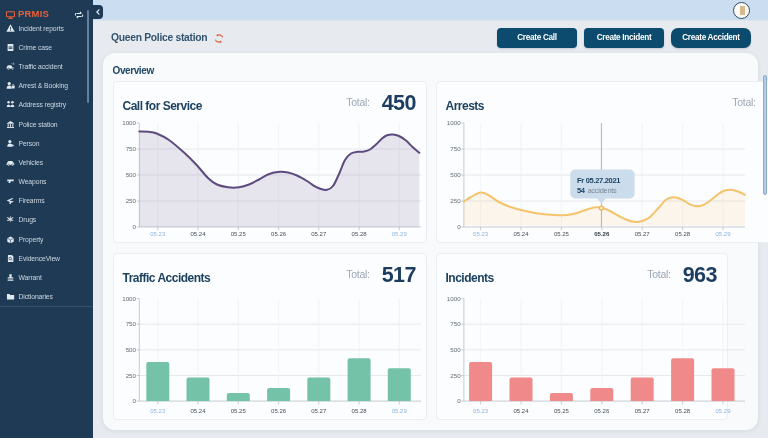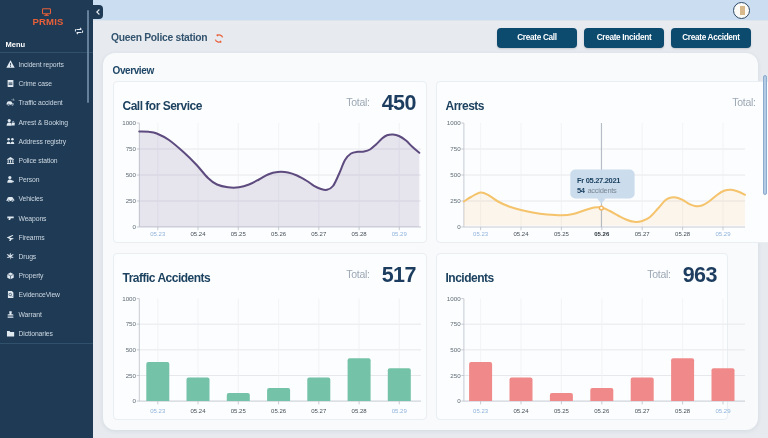--- a/index.html
+++ b/index.html
@@ -1,16 +1,16 @@
 <!DOCTYPE html>
 <html><head><meta charset="utf-8"><style>
 * { margin:0; padding:0; box-sizing:border-box; }
 body { width:768px; height:438px; font-family:"Liberation Sans",sans-serif; background:#e7ebf0; overflow:hidden; position:relative; }
 .sidebar { position:absolute; left:0; top:0; width:93px; height:438px; background:#1e3a54; z-index:5; }
-.logo { display:flex; align-items:center; padding:7.5px 6px 0 5.5px;flex-direction:column; }
+.logo { display:flex; align-items:flex-end; padding:7.5px 6px 0 5.5px; }
 .logo .t { color:#e8603a; font-weight:bold; font-size:9.5px; margin-left:3.5px; letter-spacing:0.2px; }
 .logo .swap { margin-left:auto; margin-right:3px; }
 .menuhead { color:#fff; font-weight:bold; font-size:7.5px; padding:5px 0 3.5px 5.5px; border-bottom:1px solid #31506c; margin-bottom:2px; }
 .mi { display:flex; align-items:center; height:19.2px; padding-left:6px; color:#cdd8e3; font-size:6.8px; letter-spacing:-0.1px; }
 .mi svg { width:9px; height:9px; margin-right:3.5px; flex:none; }
 .sep2 { border-top:1px solid #31506c; }
 .thumb { position:absolute; right:4px; top:10px; width:2px; height:93px; background:#64809b; border-radius:2px; }
 .topbar { position:absolute; left:93px; top:0; width:675px; height:21px; background:#cbddf1; border-bottom:1px solid #dde4ec; }
 .avatar { position:absolute; left:640px; top:2px; width:17px; height:17px; background:#fcfbf8; border:1px solid #2c4a66; border-radius:50%; overflow:hidden; }
 .avatar i { position:absolute; left:5.5px; top:3px; width:5px; height:9px; background:#d8b98c; display:block; }
@@ -58,21 +58,20 @@
         <rect x="0.8" y="0.8" width="12.4" height="8" rx="1.2" fill="none" stroke="#e8603a" stroke-width="1.6"></rect>
         <rect x="5.5" y="9.2" width="3" height="1.6" fill="#e8603a"></rect>
         <rect x="3.5" y="10.6" width="7" height="1.4" fill="#e8603a"></rect>
       </svg>
     <span class="t">PRMIS</span>
     <svg class="swap" width="10" height="8" viewBox="0 0 12 10">
         <path d="M3 3 h6 M9 3 l-1.8-1.8 M3 7 h6 M3 7 l1.8 1.8" stroke="#e6edf4" stroke-width="1.3" fill="none"></path>
         <path d="M1.5 5.5 v-1.5 a1 1 0 0 1 1-1 M10.5 4.5 v1.5 a1 1 0 0 1 -1 1" stroke="#e6edf4" stroke-width="1.3" fill="none"></path>
       </svg>
   </div>
-  <div class="menuhead">Menu</div>
   <div class="mi">
       <svg width="14" height="14" viewBox="0 0 14 14">
         <path d="M7 0.5 L13.5 12 L0.5 12 Z" fill="#e0e8f0"></path>
         <rect x="6.35" y="4.6" width="1.3" height="4" fill="#1e3a54"></rect>
         <rect x="6.35" y="9.6" width="1.3" height="1.4" fill="#1e3a54"></rect>
       </svg>
       <span>Incident reports</span>
     </div>
 <div class="mi">
       <svg width="14" height="14" viewBox="0 0 14 14">
@@ -187,21 +186,21 @@
 
 <div class="hdr">Queen Police station</div>
 <svg class="refresh" width="10" height="9" viewBox="0 0 12 11">
     <path d="M10.4,4.2 A4.4,4.2 0 0 0 3.5,2.0" fill="none" stroke="#e8603a" stroke-width="1.5"></path>
     <path d="M4.9,0.2 L2.6,0.9 L4.4,3.4 Z" fill="#e8603a"></path>
     <path d="M1.6,6.8 A4.4,4.2 0 0 0 8.5,9.0" fill="none" stroke="#e8603a" stroke-width="1.5"></path>
     <path d="M7.1,10.8 L9.4,10.1 L7.6,7.6 Z" fill="#e8603a"></path>
   </svg>
 <div class="btn" style="left:497px;">Create Call</div>
 <div class="btn" style="left:584px;">Create Incident</div>
-<div class="btn" style="left:671px;">Create Accident</div>
+<div class="btn" style="left:671px;border-radius:7px;">Create Accident</div>
 
 <div class="card">
   <div class="ovw">Overview</div>
   <div class="cc" style="left:10px;top:28px;width:314px;height:162px;">
     <div class="ct">Call for Service</div>
     <div class="tot"><span class="l">Total:</span><span class="n">450</span></div>
     <svg class="chart" width="314" height="163" viewBox="0 0 314 163">
 <line x1="25.3" y1="67" x2="307" y2="67" class="gh"></line>
         <line x1="25.3" y1="93" x2="307" y2="93" class="gh"></line>
         <line x1="25.3" y1="119" x2="307" y2="119" class="gh"></line>

